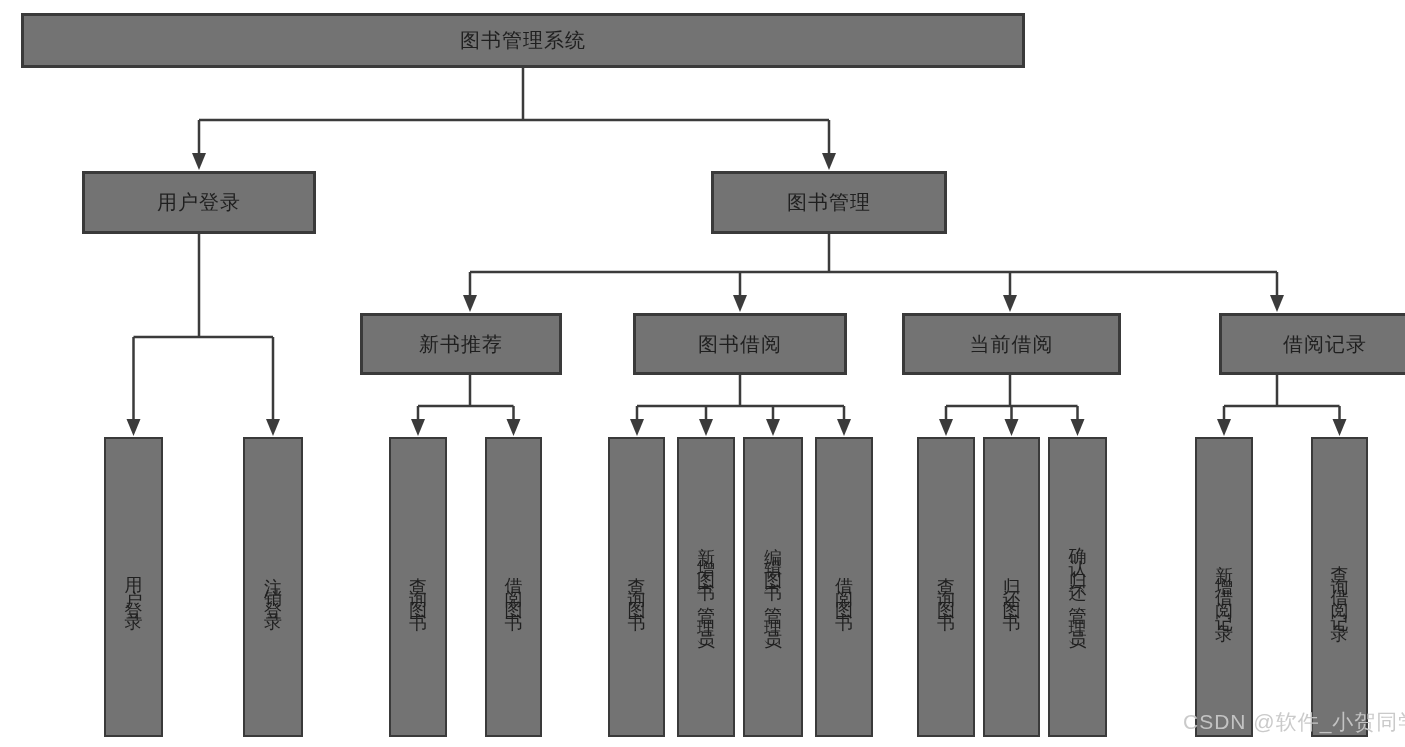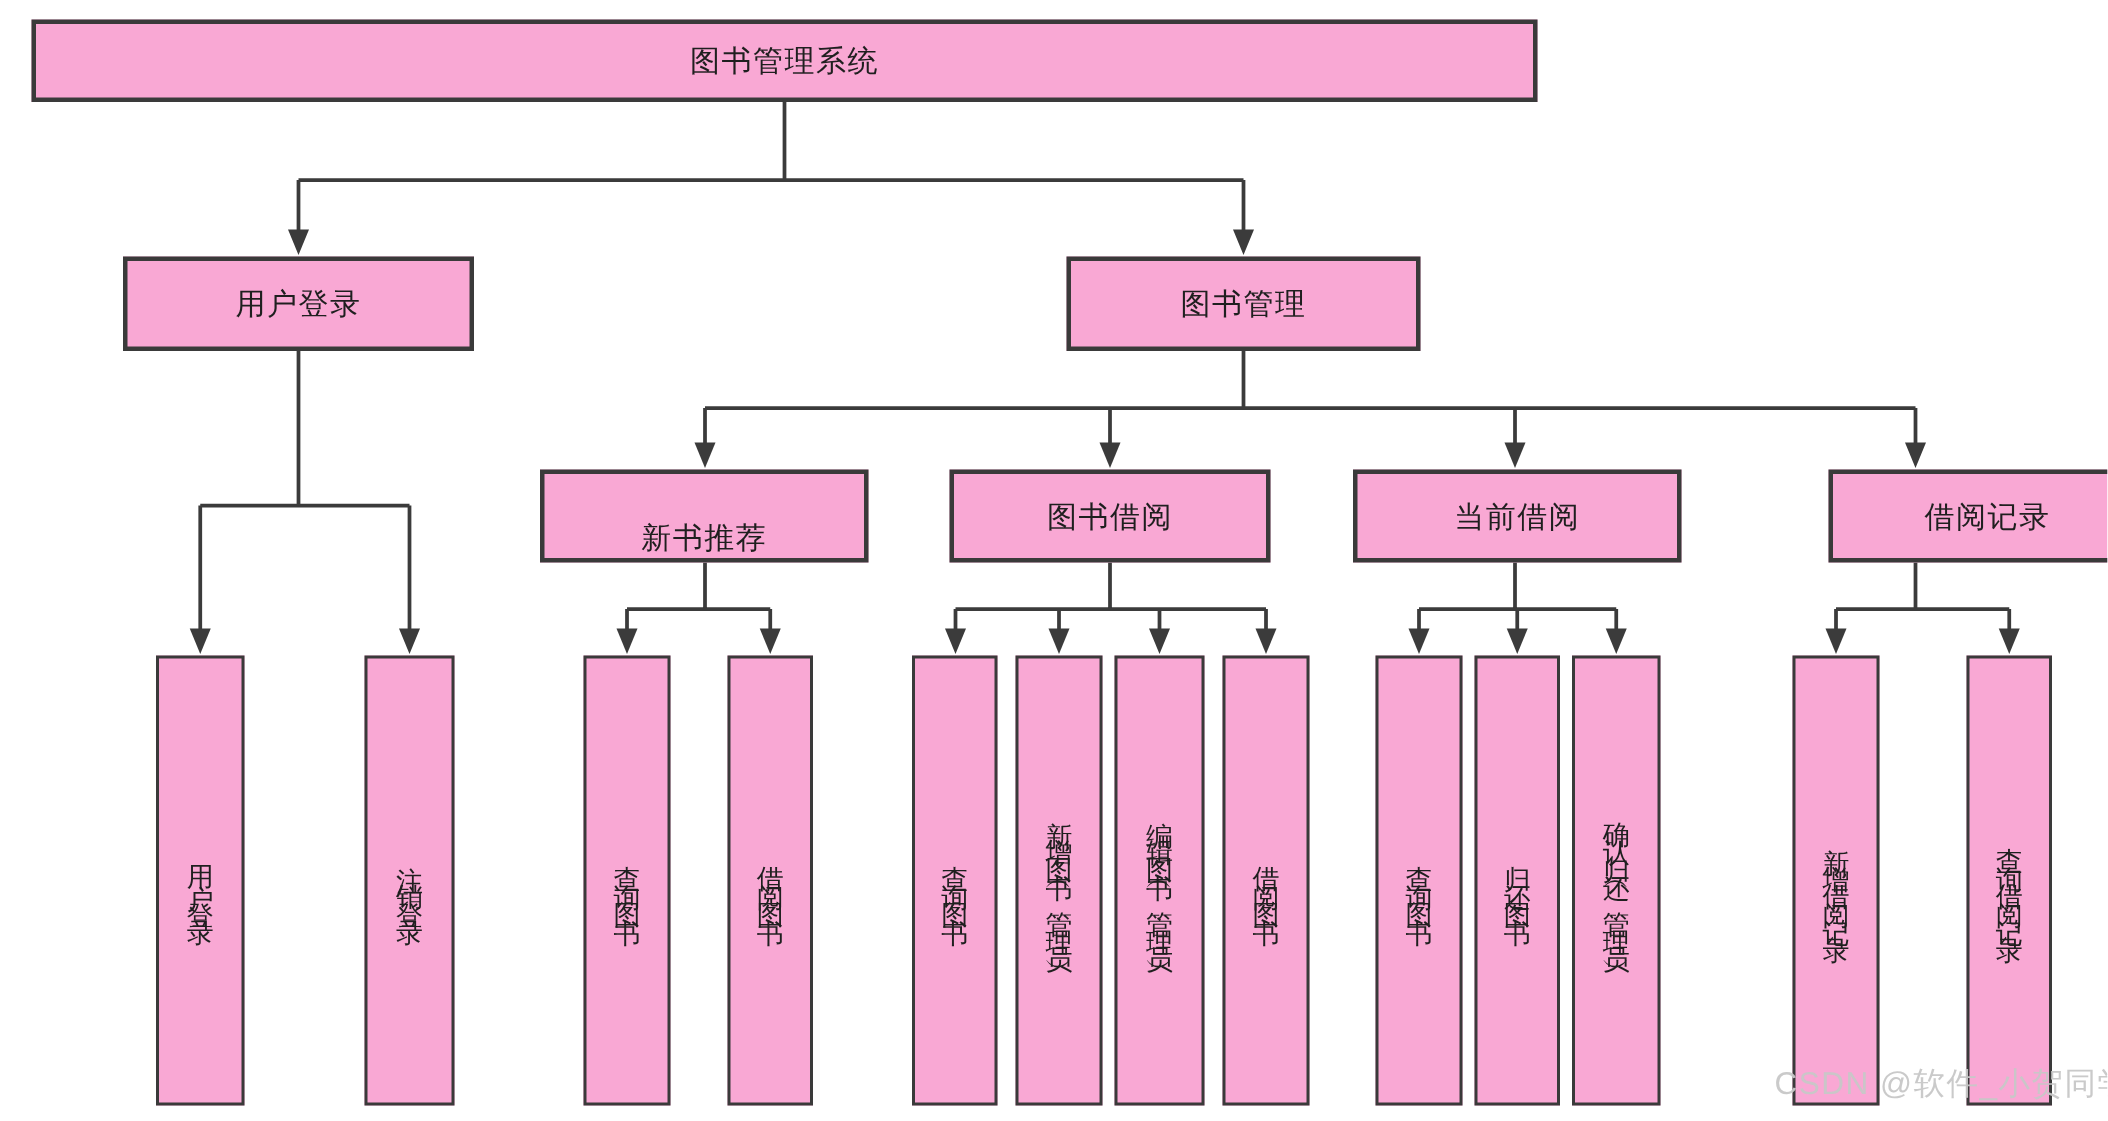--- a/index.html
+++ b/index.html
@@ -12,21 +12,21 @@
     font-family: "Liberation Sans", "DejaVu Sans", sans-serif;
   }
   .connectors {
     position: absolute;
     left: 0; top: 0;
     width: 1405px; height: 747px;
     z-index: 1;
   }
   .box {
     position: absolute;
-    background: #f9a8d4;
+    background: #737373;
     border: 3px solid #3a3a3a;
     box-sizing: border-box;
     display: flex;
     align-items: center;
     justify-content: center;
     z-index: 2;
     color: #1f1f1f;
   }
   .box.h { font-size: 20px; letter-spacing: 1px; }
   .box.v {
@@ -103,21 +103,21 @@
     <span>图书管理系统</span>
   </div>
 
   <div class="box h" style="left:82px; top:171px; width:234px; height:63px;">
     <span>用户登录</span>
   </div>
   <div class="box h" style="left:711px; top:171px; width:236px; height:63px;text-align:right;">
     <span>图书管理</span>
   </div>
 
-  <div class="box h" style="left:360px; top:313px; width:219px; height:62px;align-items:flex-end;">
+  <div class="box h" style="left:360px; top:313px; width:202px; height:62px;">
     <span>新书推荐</span>
   </div>
   <div class="box h" style="left:633px; top:313px; width:214px; height:62px;">
     <span>图书借阅</span>
   </div>
   <div class="box h" style="left:902px; top:313px; width:219px; height:62px;">
     <span>当前借阅</span>
   </div>
   <div class="box h" style="left:1171px; top:313px; width:212px; height:62px;margin-left:48px;">
     <span>借阅记录</span>

